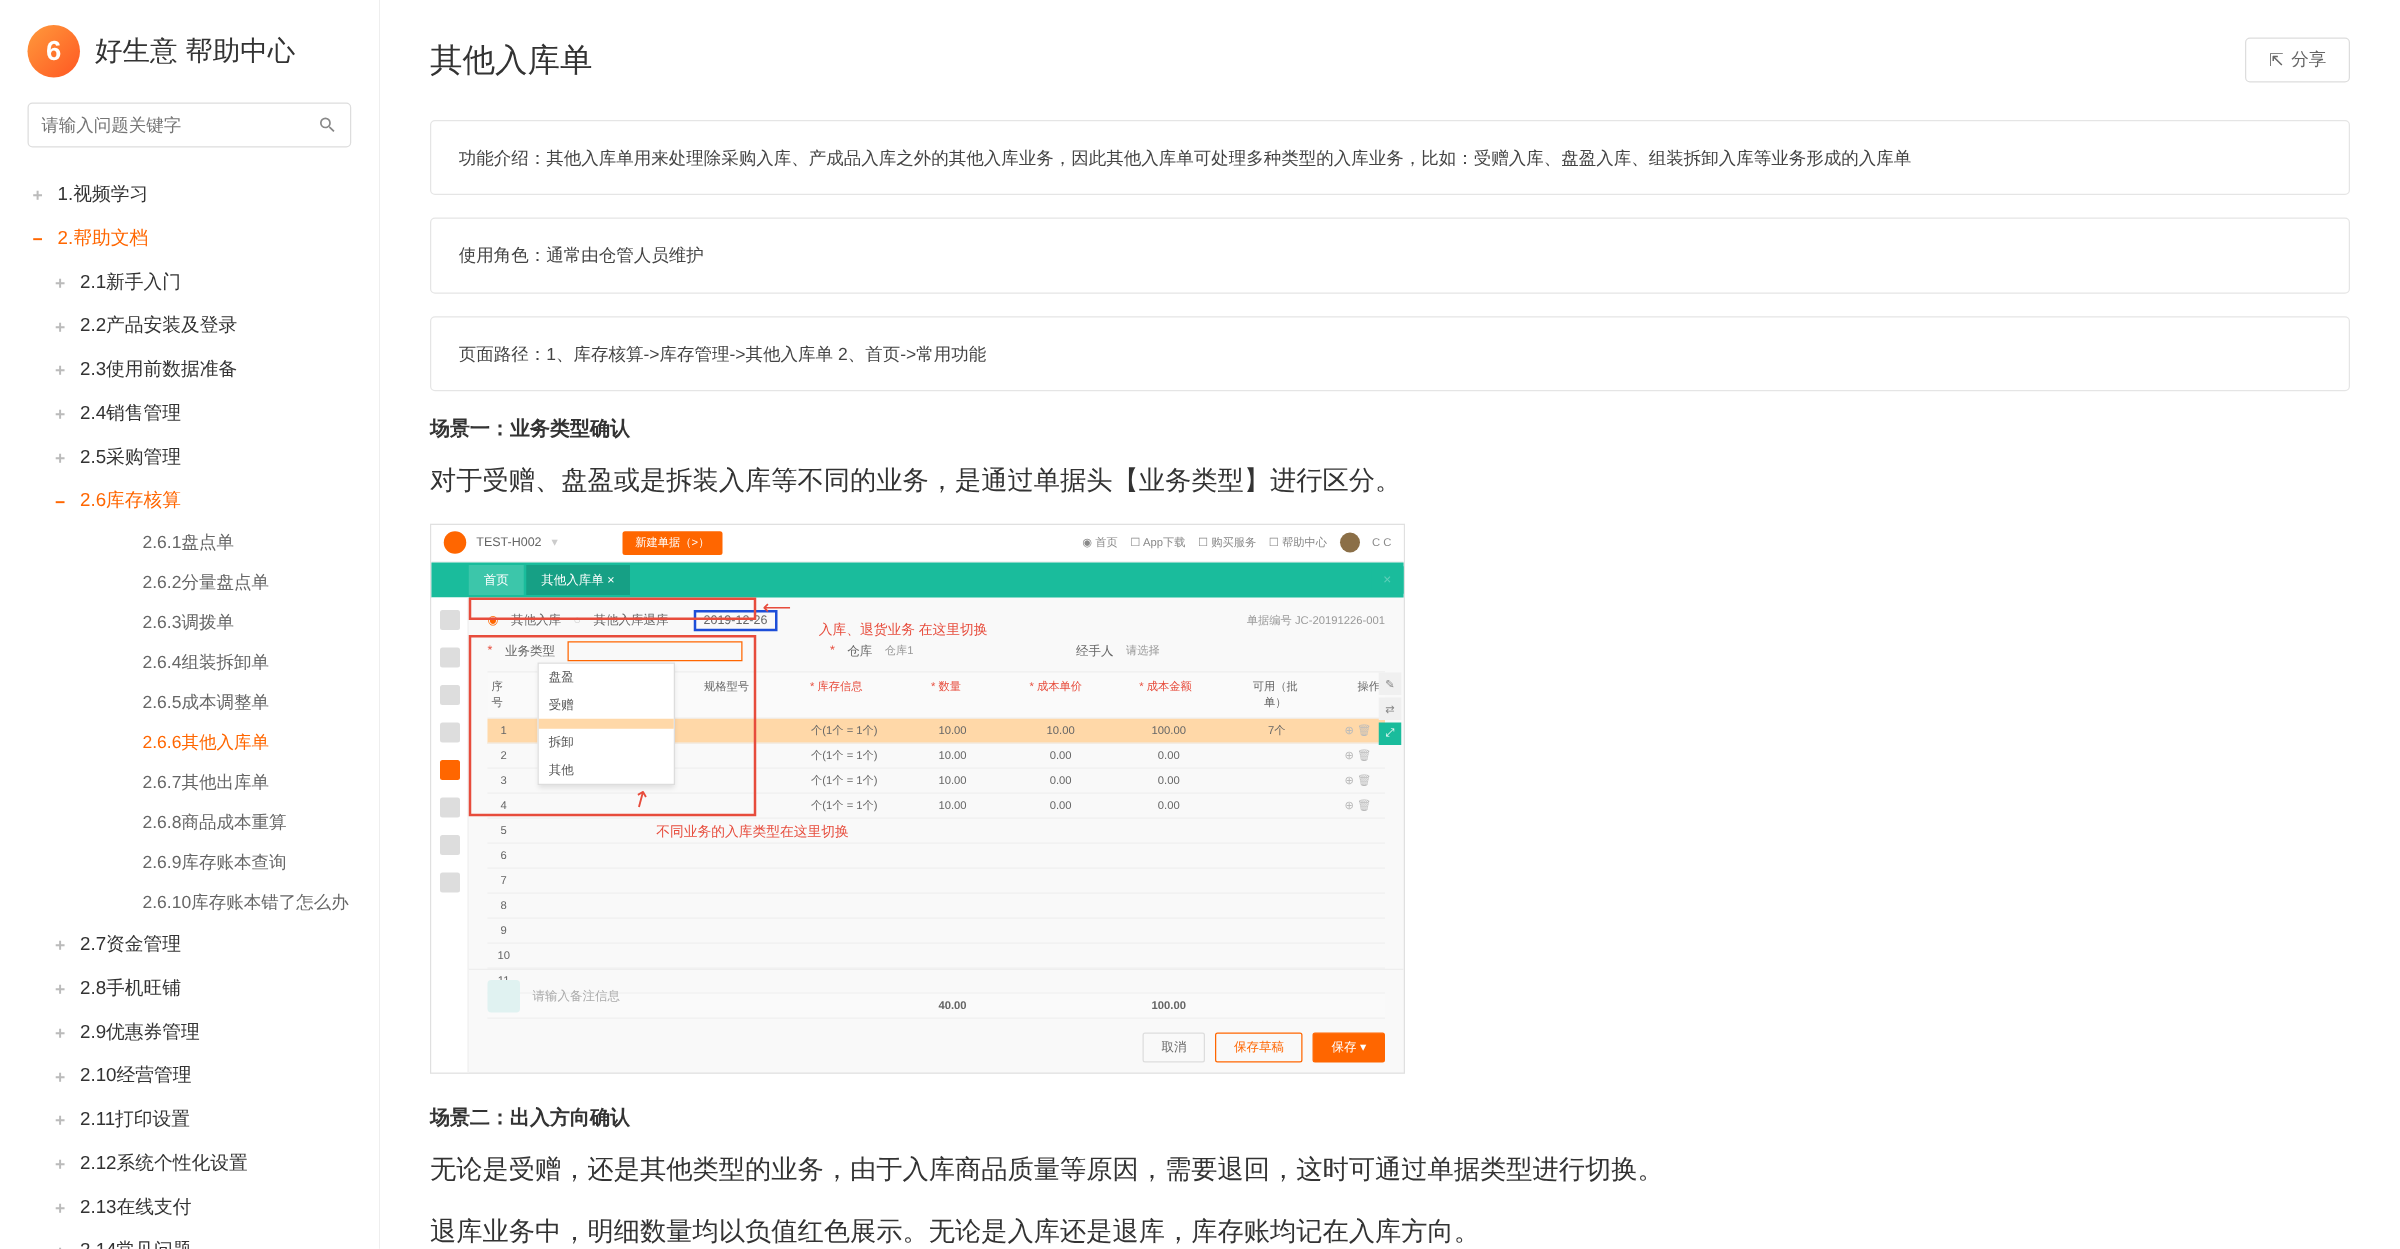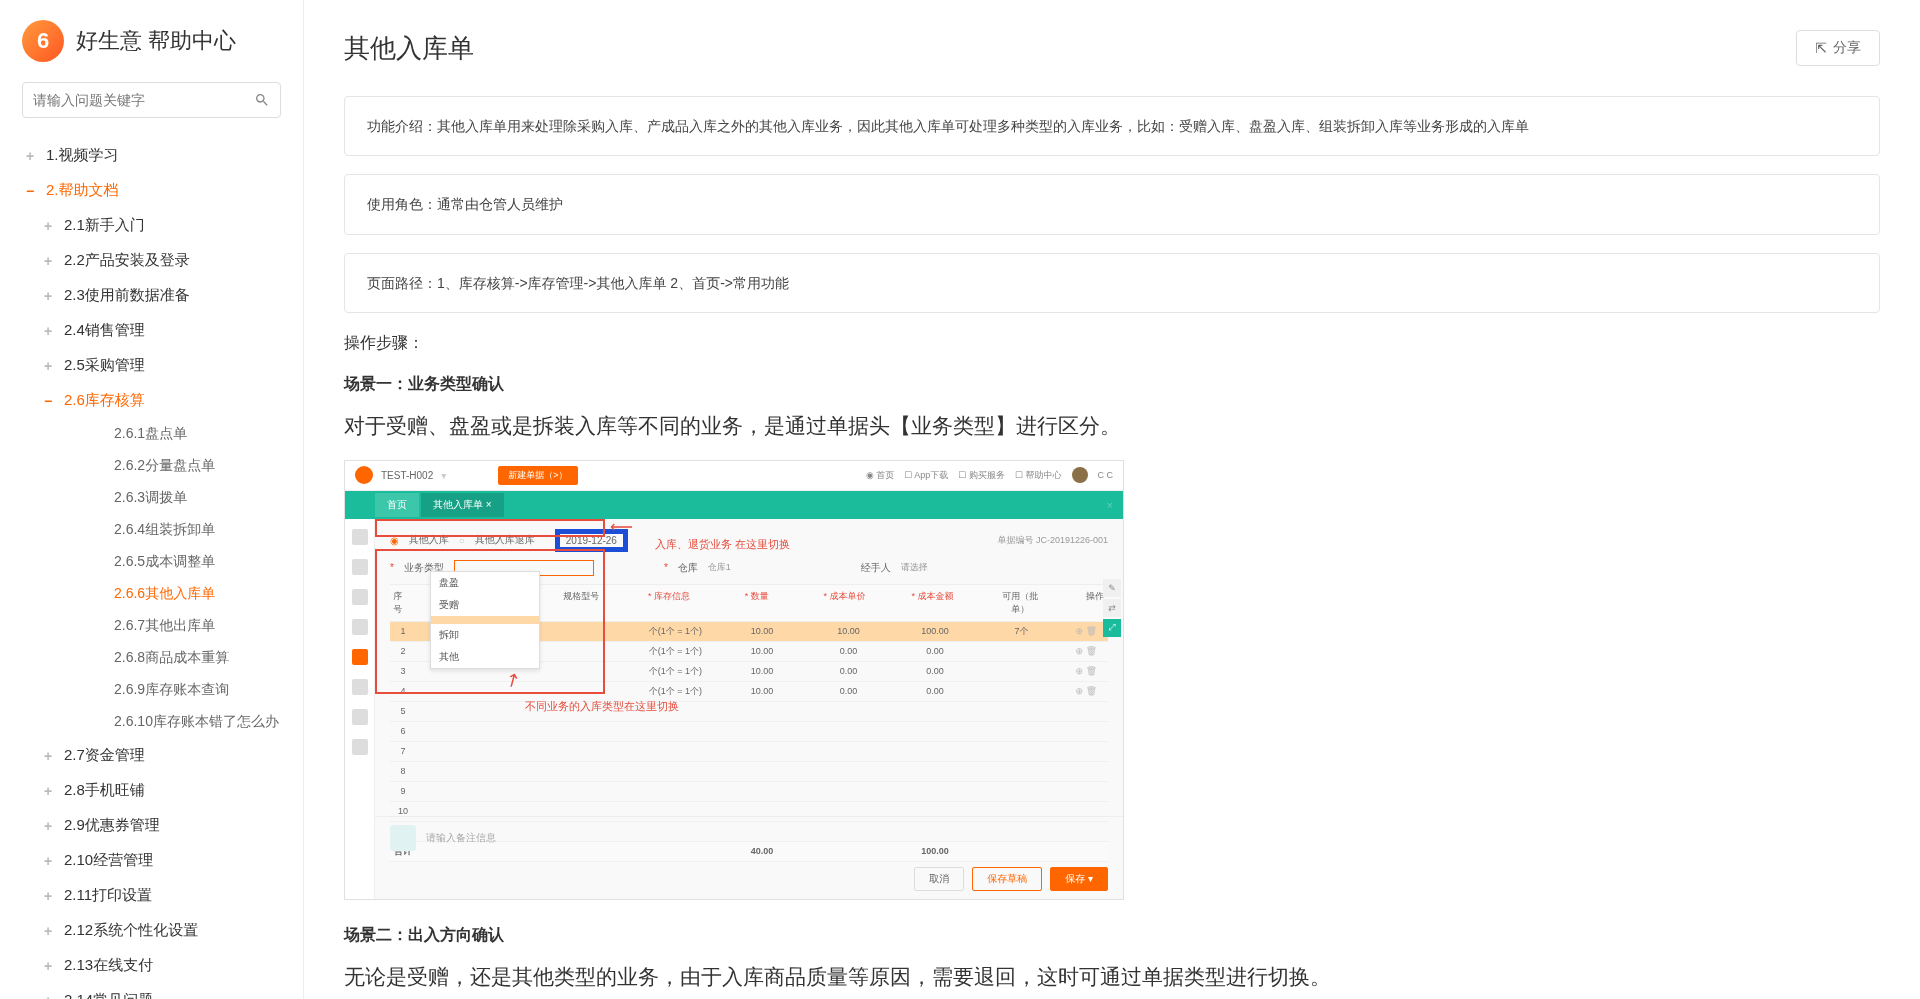--- a/index.html
+++ b/index.html
@@ -175,21 +175,20 @@
     <div class="info-box">
       <span class="info-label">功能介绍：</span><span>其他入库单用来处理除采购入库、产成品入库之外的其他入库业务，因此其他入库单可处理多种类型的入库业务，比如：受赠入库、盘盈入库、组装拆卸入库等业务形成的入库单</span>
     </div>
     <div class="info-box">
       <span class="info-label">使用角色：</span><span>通常由仓管人员维护</span>
     </div>
     <div class="info-box">
       <span class="info-label">页面路径：</span><span>1、库存核算-&gt;库存管理-&gt;其他入库单 2、首页-&gt;常用功能</span>
     </div>
 
-    <div class="section-title">操作步骤：</div>
     <div class="scene-title">场景一：业务类型确认</div>
     <div class="body-text">对于受赠、盘盈或是拆装入库等不同的业务，是通过单据头【业务类型】进行区分。</div>
 
     <div class="screenshot-placeholder">
       <div class="ss-top">
         <div class="ss-top-left">
           <div class="ss-logo"></div>
           <span>TEST-H002</span>
           <span style="color:#ccc">▾</span>
           <span style="margin-left:44px" class="ss-orange-btn">新建单据（&gt;）</span>
@@ -219,21 +218,21 @@
           <div class="ss-leftbar-icon"></div>
           <div class="ss-leftbar-icon"></div>
         </div>
         <div class="ss-content">
           <div class="ss-red-box" style="left:0;top:0;width:230px;height:18px;"></div>
           <div class="ss-row">
             <span style="color:#ff6600">◉</span>
               <span>其他入库</span>
             <span style="color:#ccc">○</span>
               <span>其他入库退库</span>
-            <span style="margin-left:10px;border:5px solid #1d4ed8;padding:1px 6px">2019-12-26</span>
+            <span style="margin-left:10px;border:2px solid #1d4ed8;padding:1px 6px">2019-12-26</span>
             <span style="margin-left:auto;font-size:9px;color:#999">单据编号  JC-20191226-001</span>
           </div>
           <div class="ss-anno" style="left:235px;top:-2px;font-size:16px">⟵</div>
           <div class="ss-anno" style="left:280px;top:18px">入库、退货业务 在这里切换</div>
 
 
           <div class="ss-red-box" style="left:0;top:30px;width:230px;height:145px;"></div>
           <div class="ss-row" style="margin-top:6px">
             <span style="color:#e74c3c">*</span>
               <span>业务类型</span>

